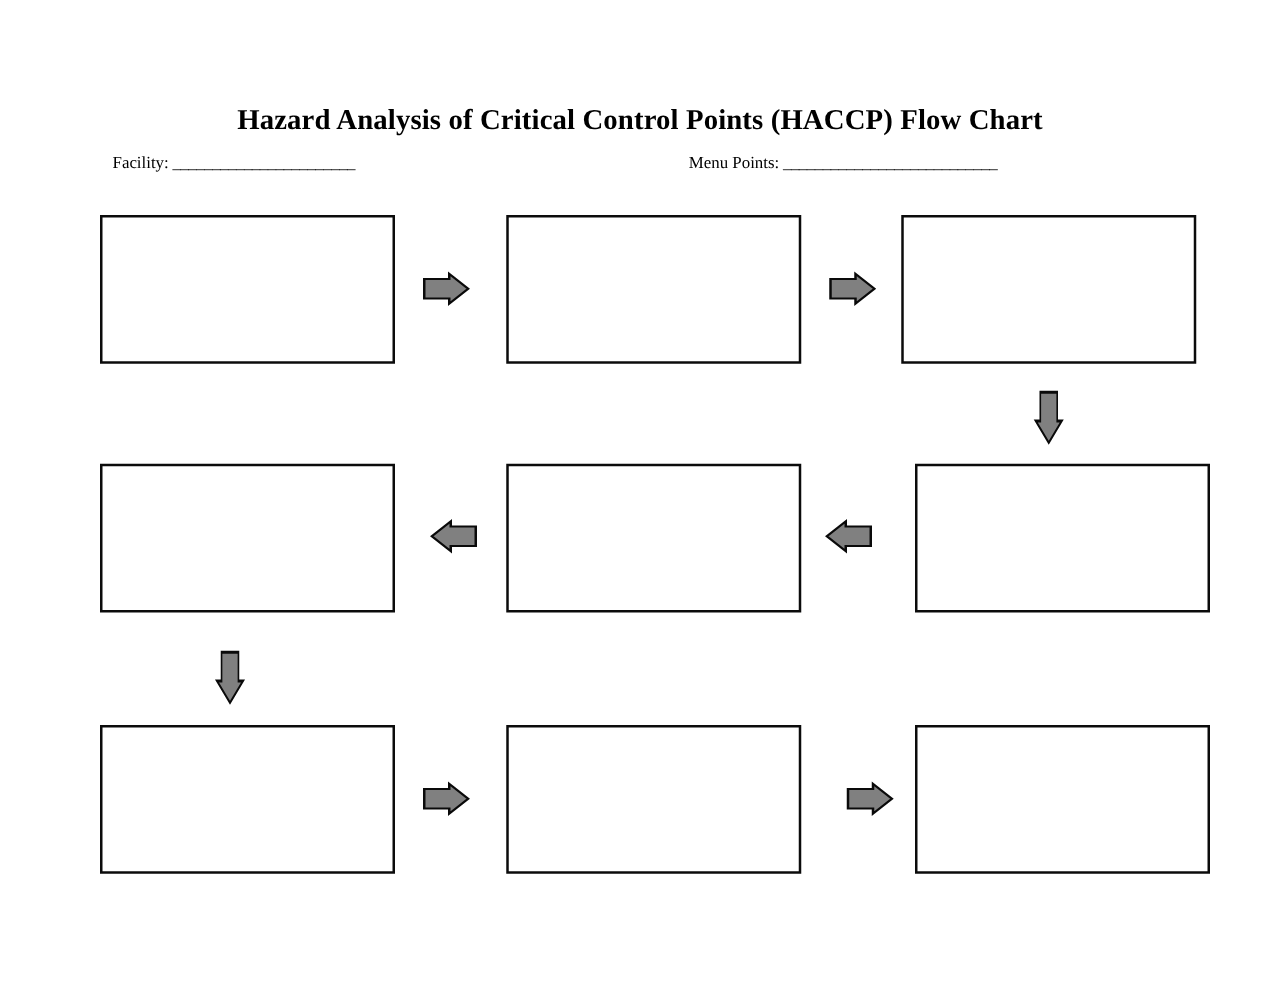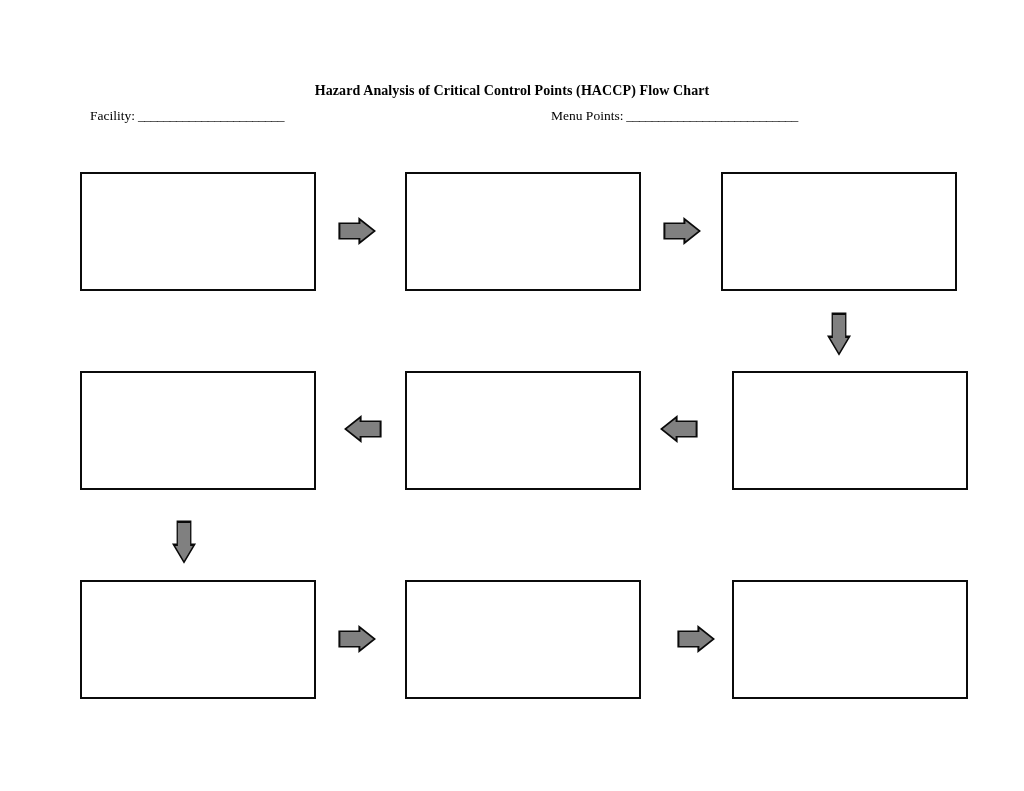--- a/index.html
+++ b/index.html
@@ -24,29 +24,29 @@
     background: #ffffff;
   }
 
   
   .chart-title {
     position: absolute;
     left: 0;
     top: 83px;
     width: 1024px;
     text-align: center;
-    font-size: 14px;
+    font-size: 23px;
     font-weight: bold;
     letter-spacing: 0.1px;
     white-space: nowrap;
   }
 
   .field-row {
     position: absolute;
-    top: 108px;
+    top: 122px;
     font-size: 13.5px;
     white-space: nowrap;
     line-height: 16px;
   }
   .field-facility { left: 90px; }
   .field-menu     { left: 551px; }
 
   .field-label {
     display: inline;
   }

